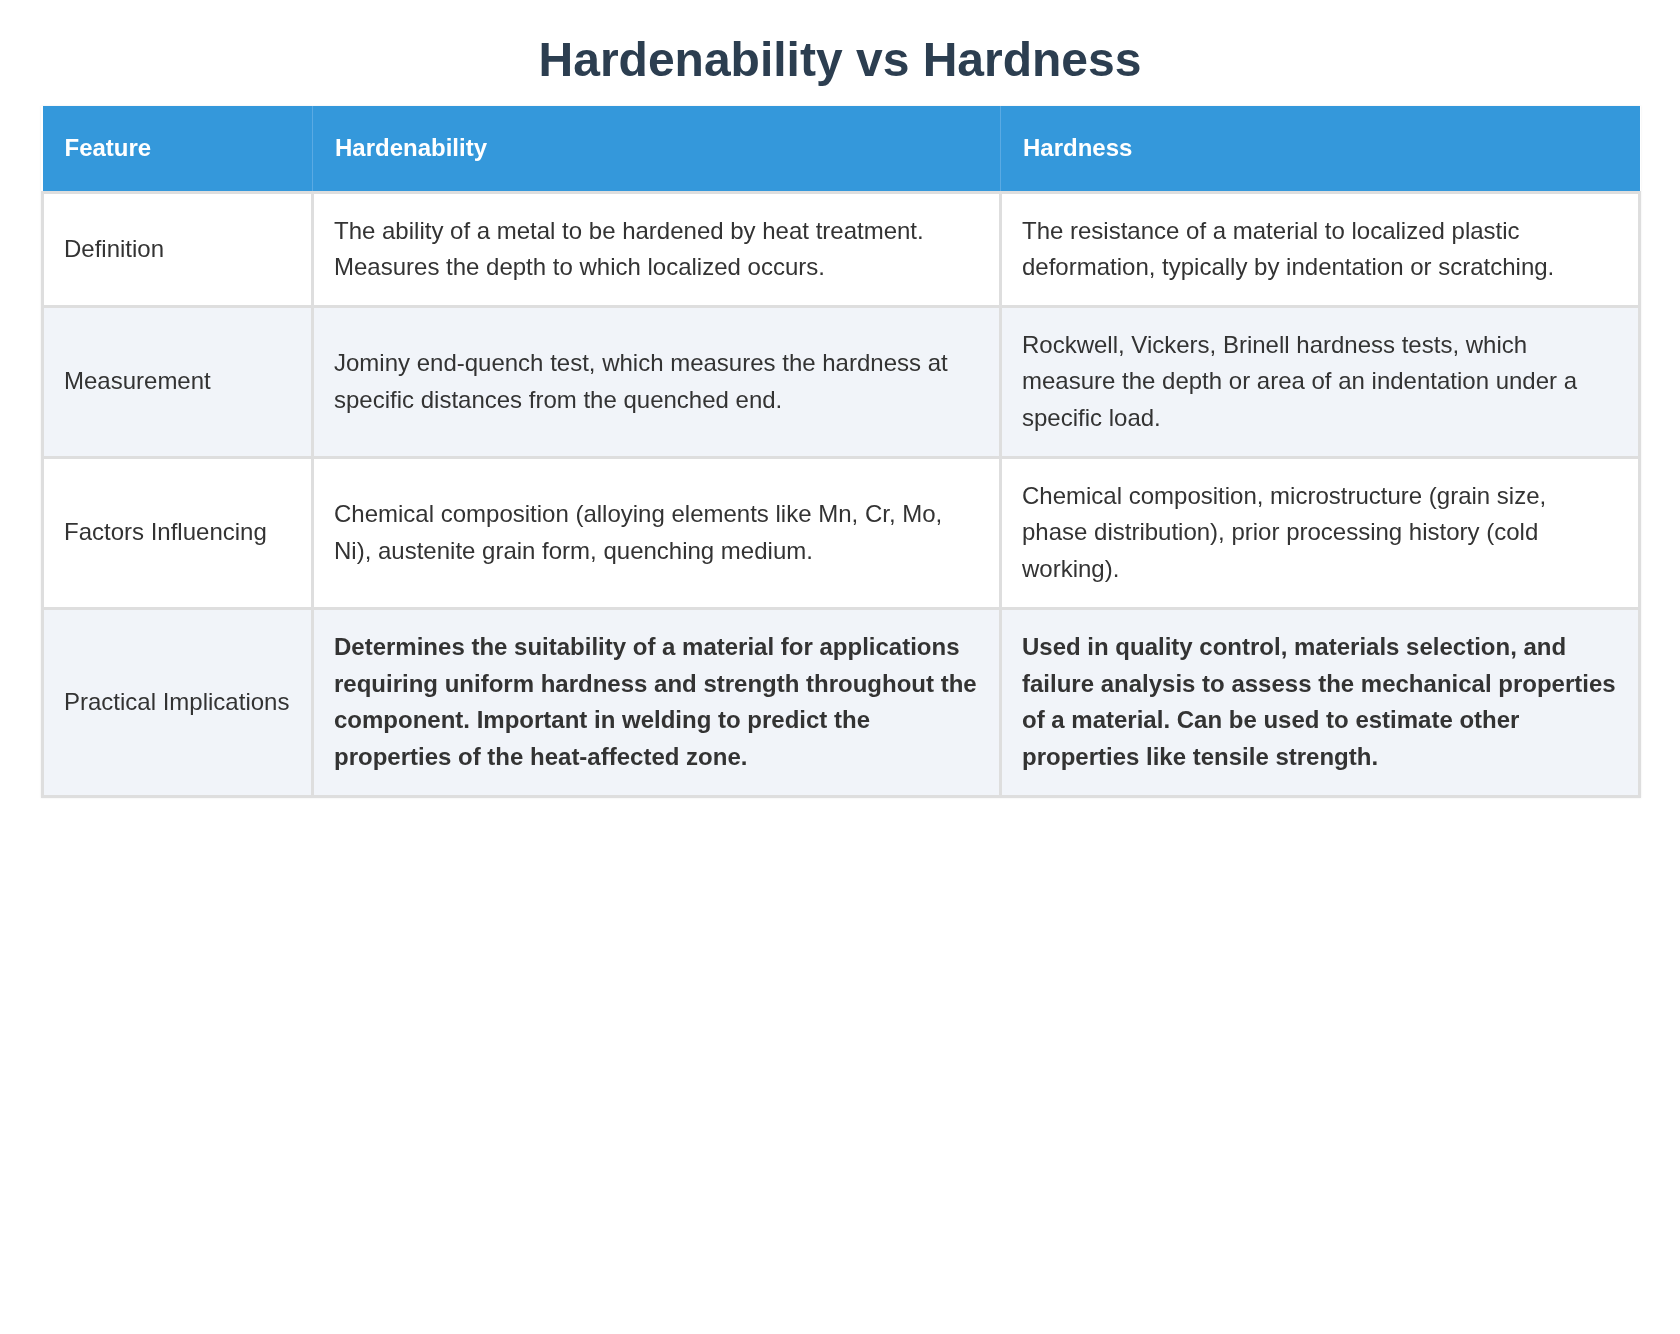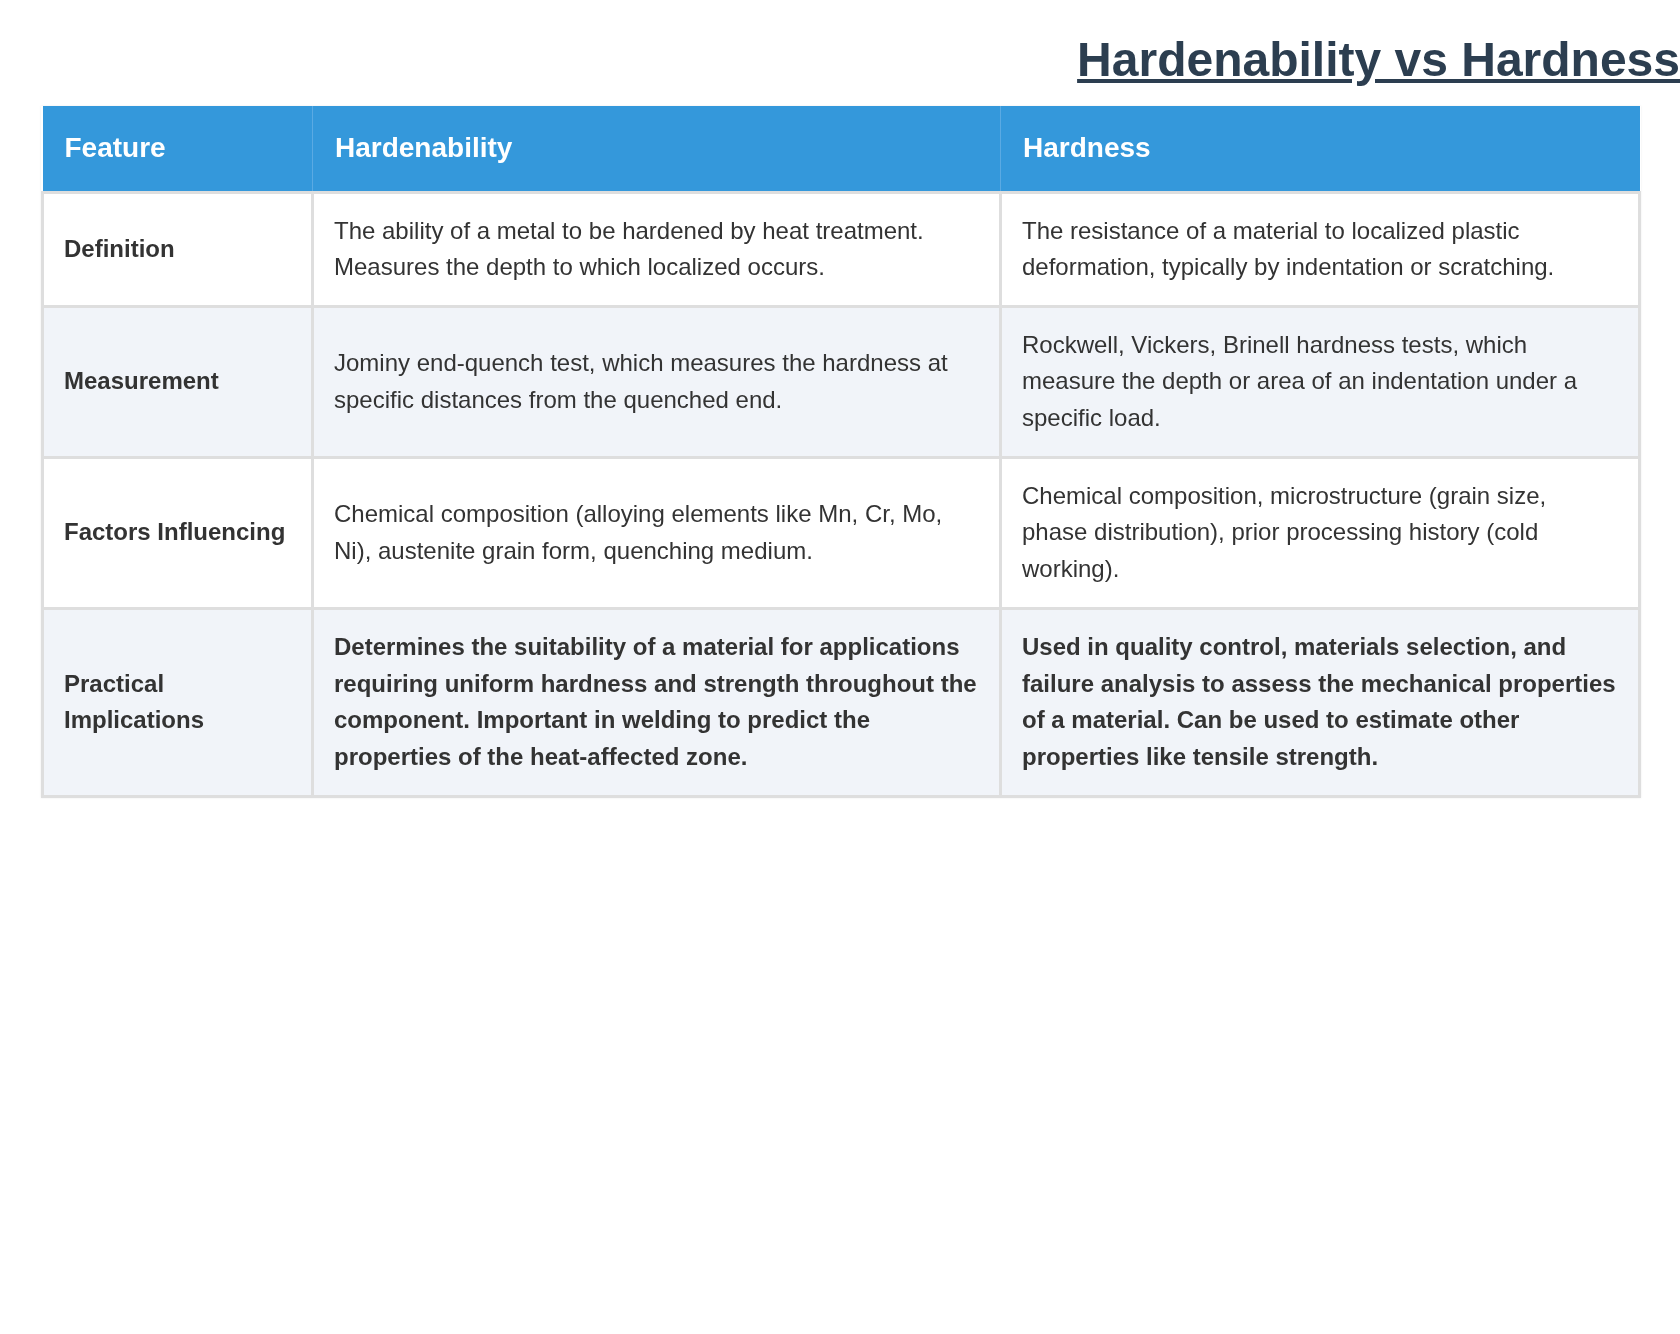--- a/index.html
+++ b/index.html
@@ -12,64 +12,63 @@
     height: 1334px;
     position: relative;
     overflow: hidden;
     font-family: "Liberation Sans", "DejaVu Sans", sans-serif;
   }
   .page-title {
     position: absolute;
     left: 0;
     top: 28px;
     width: 1680px;
-    text-align: right;
+    text-align: center;
     font-size: 48px;
     font-weight: bold;
     color: #2c3e50;
     line-height: 64px;
     margin: 0;
-    text-decoration: underline;
   }
   table.compare {
     position: absolute;
     left: 41px;
     top: 106px;
     width: 1597px;
     border-collapse: collapse;
     table-layout: fixed;
     box-shadow: 0 0 2px rgba(0,0,0,0.08);
   }
   table.compare col.c1 { width: 270px; }
   table.compare col.c2 { width: 688px; }
   table.compare col.c3 { width: 639px; }
   table.compare thead th {
     background: #3498db;
     color: #ffffff;
-    font-size: 28px;
+    font-size: 24px;
     font-weight: bold;
     text-align: left;
     height: 86px;
     padding: 18px 22px;
     box-sizing: border-box;
     border-right: 1px solid #5aaae3;
     border-bottom: 2px solid #dcdcdc;
   }
   table.compare thead th:last-child { border-right: none; }
   table.compare tbody td {
     font-size: 24px;
     line-height: 36.5px;
     color: #333333;
     padding: 0 20px;
     box-sizing: border-box;
     vertical-align: middle;
     border: 3px solid #dedede;
   }
   table.compare tbody td.feature {
-    font-weight: bold;
+    font-weight: normal;
     margin-left: 48px;
   }
   table.compare tbody tr.odd td { background: #ffffff; }
   table.compare tbody tr.even td { background: #f1f4f9; }
   tr.h2 td { height: 114px; }
   tr.h3 td { height: 151px; }
   tr.h4 td { height: 188px; font-weight: bold; }
 </style>
 </head>
 <body>

